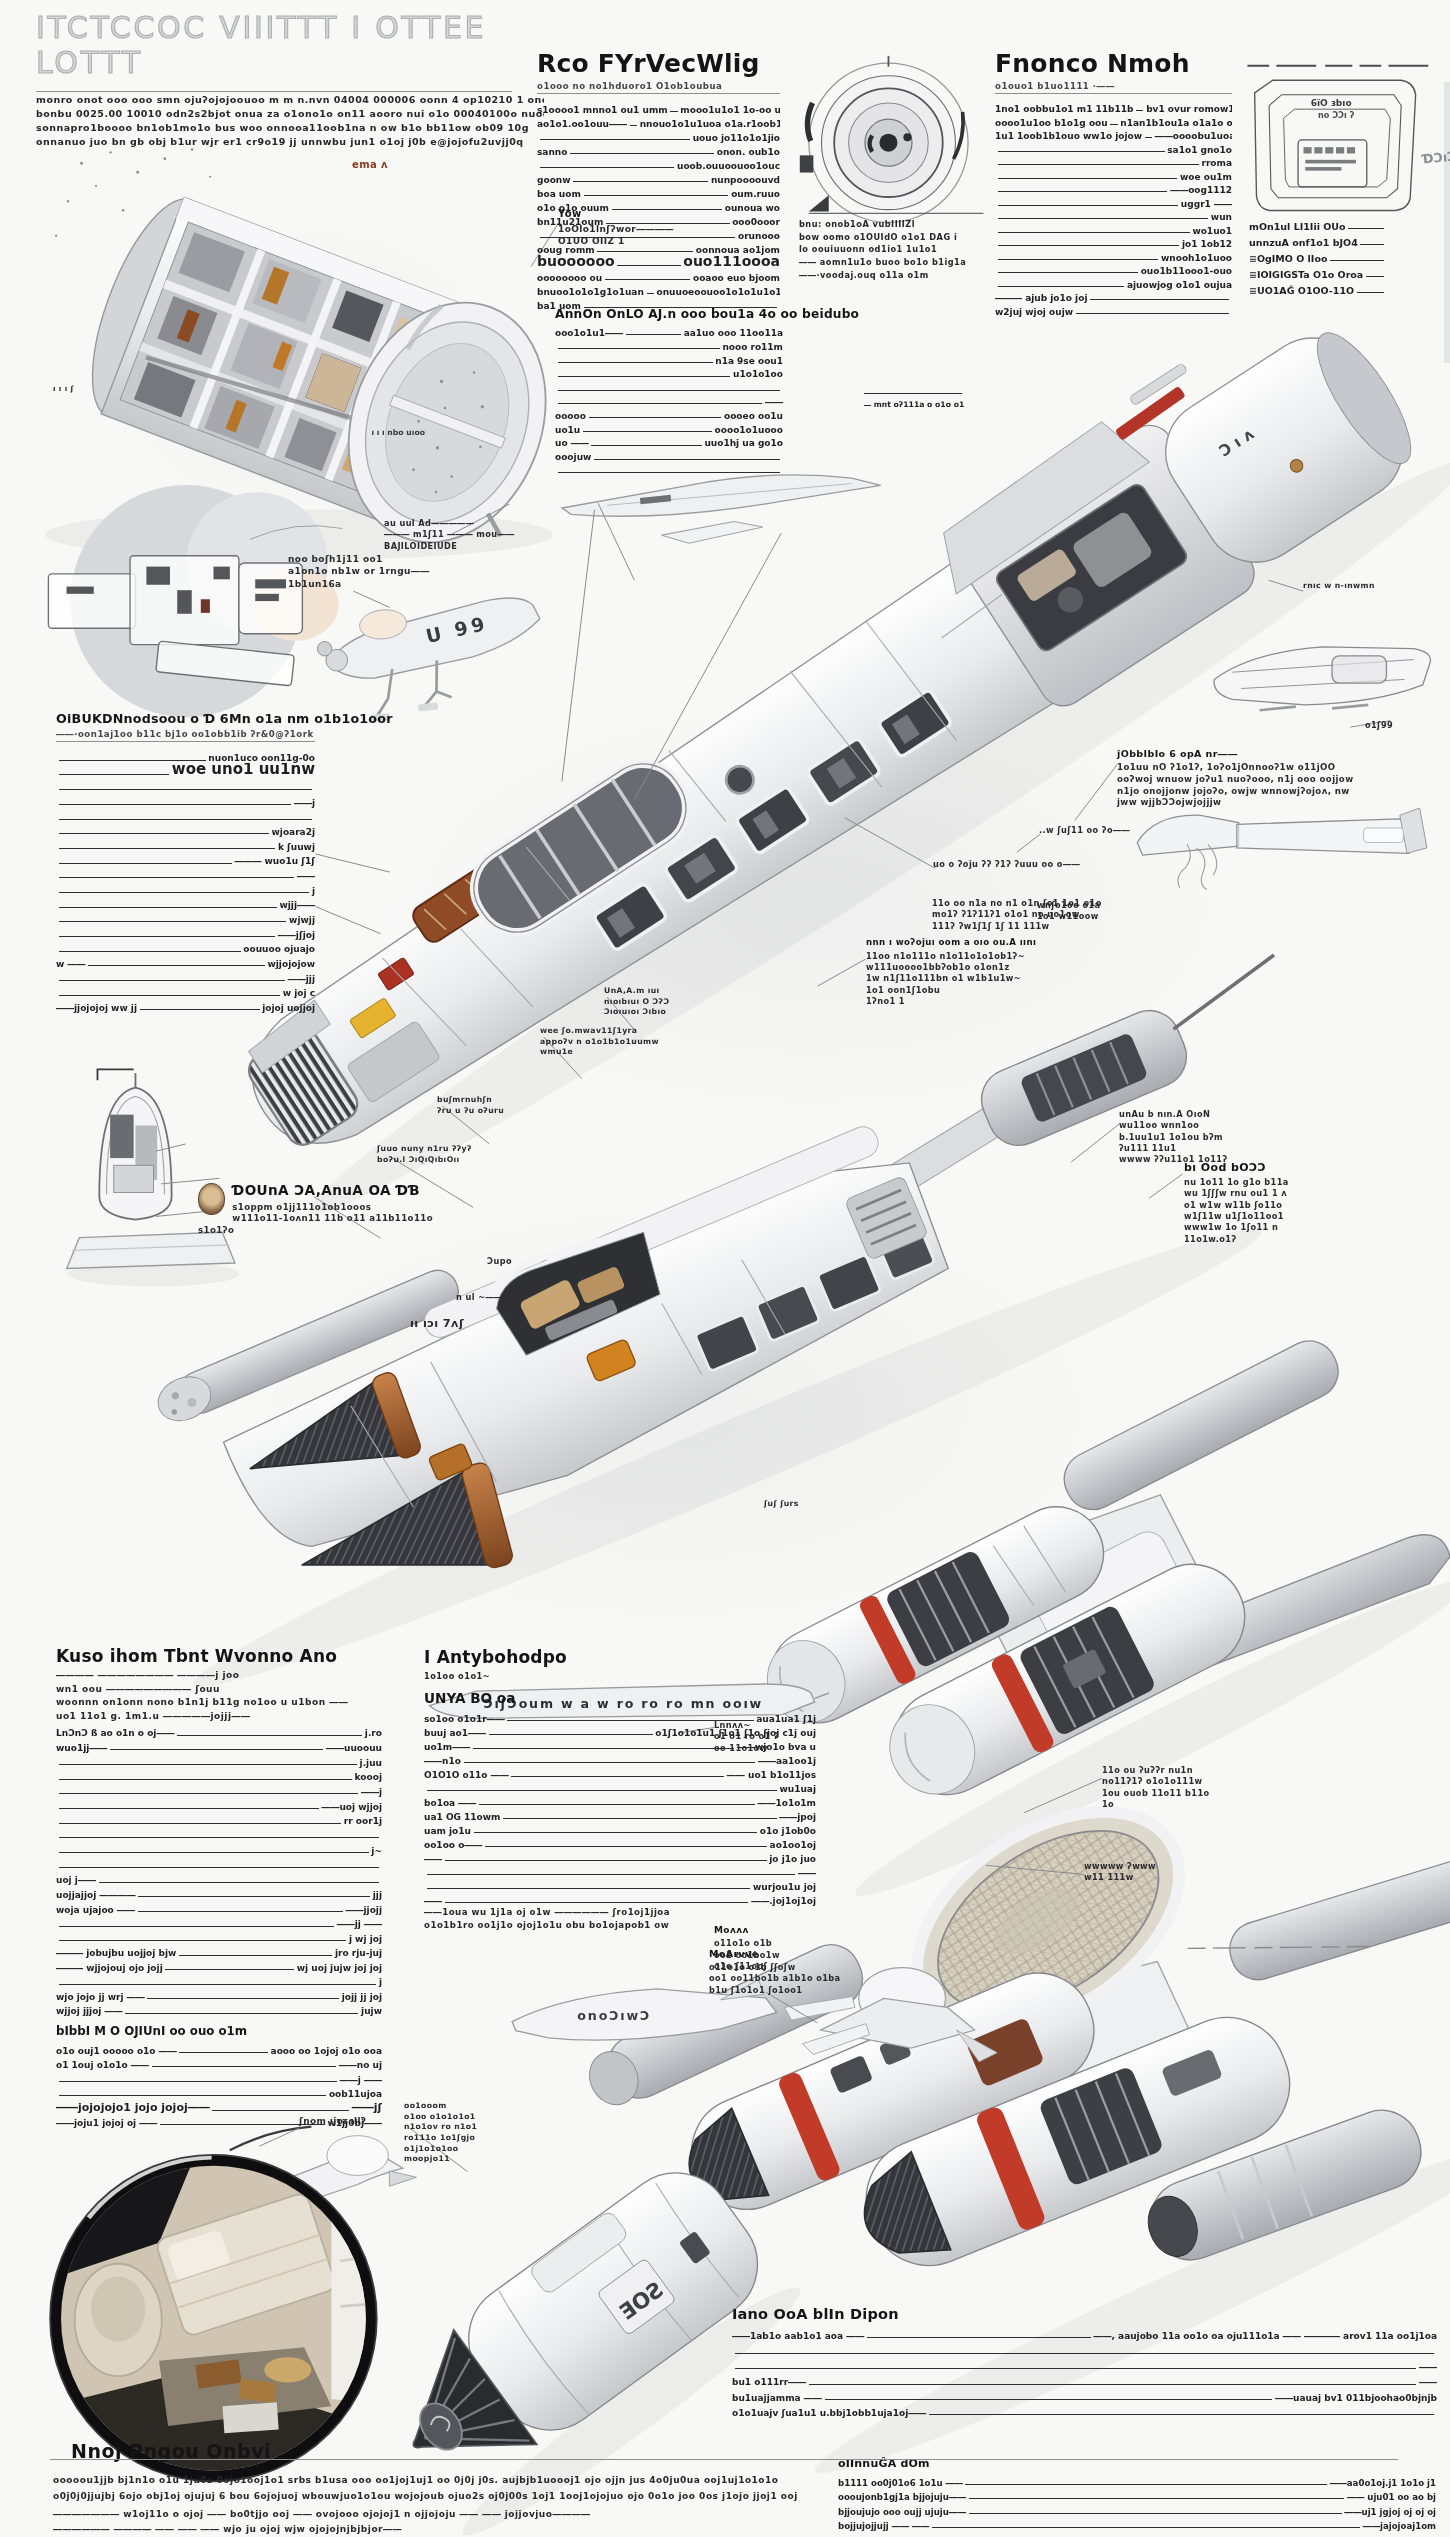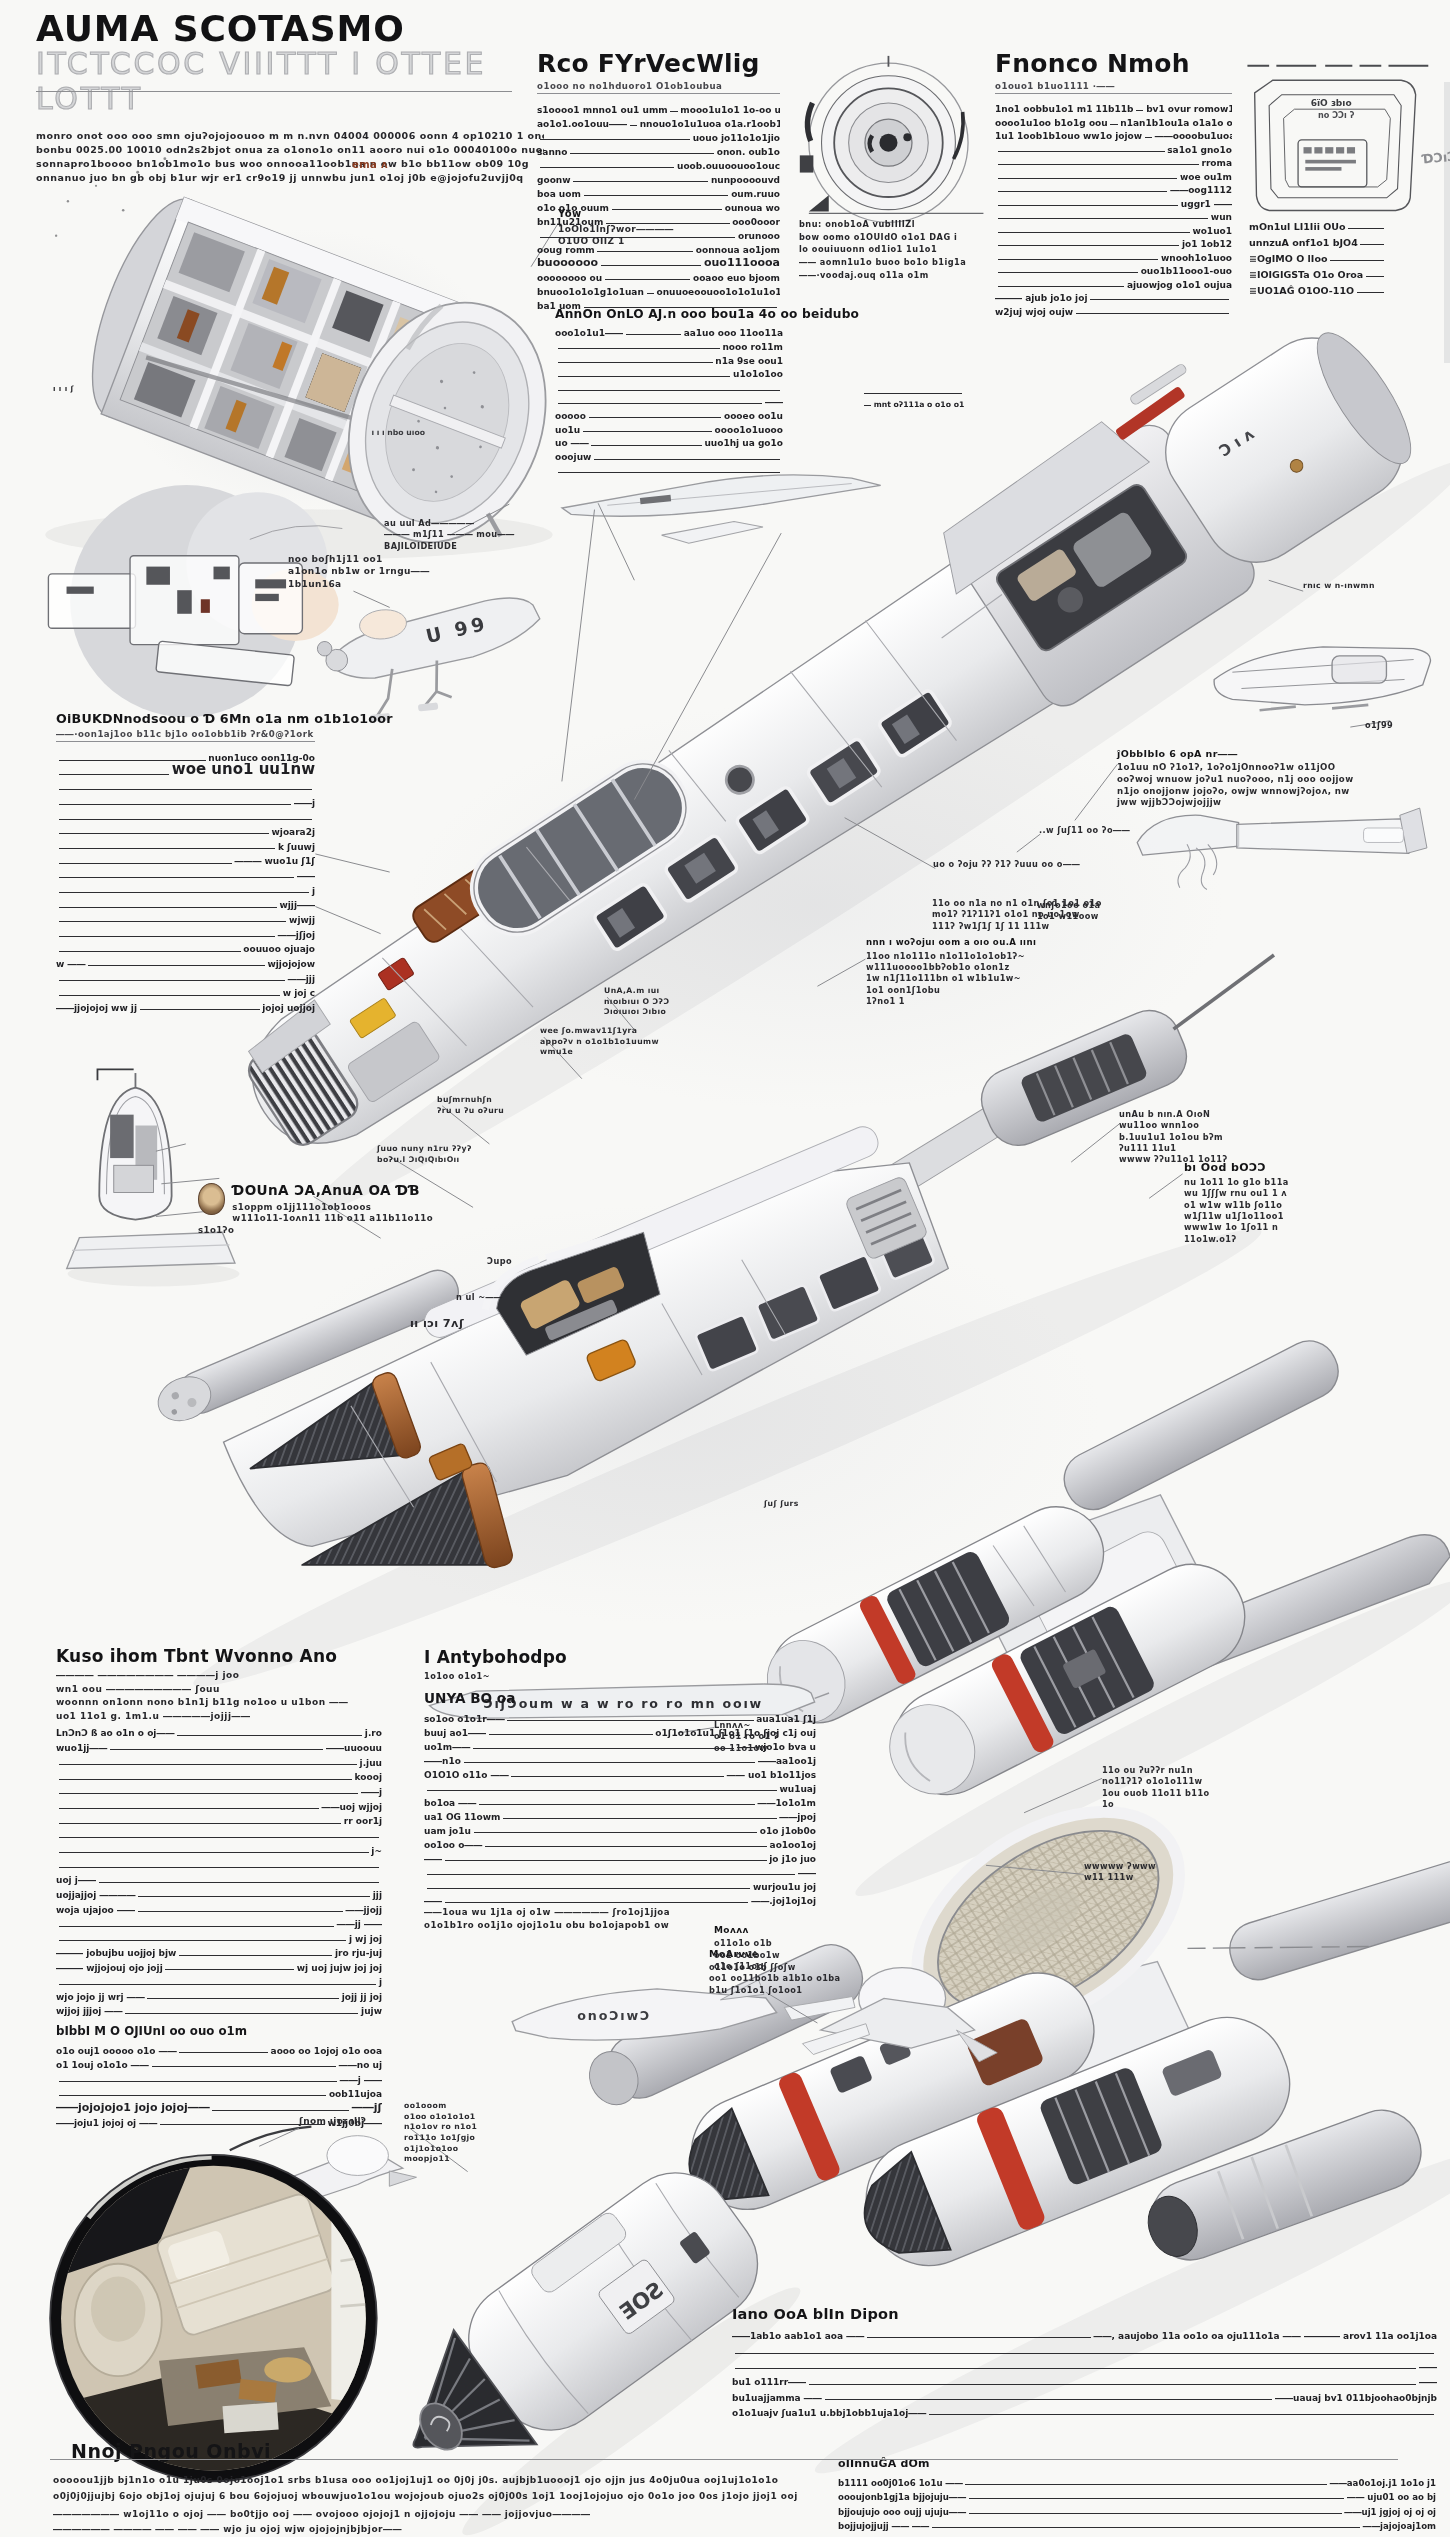--- a/index.html
+++ b/index.html
@@ -74,21 +74,20 @@
         <path d="M0,0 L10,10" stroke="#b8b09c" stroke-width=".8"></path>
       </pattern>
     </defs>
   </svg>
 
   <div class="wash" style="left:54px;top:181px;width:508px;height:381px;background:radial-gradient(closest-side,#dcdde0,transparent 75%);opacity:.5"></div>
   <div class="wash" style="left:272px;top:634px;width:1088px;height:544px;background:radial-gradient(closest-side,#e3e4e6,transparent 75%);opacity:.45"></div>
   <div class="wash" style="left:109px;top:1133px;width:1133px;height:562px;background:radial-gradient(closest-side,#e3e4e6,transparent 75%);opacity:.4"></div>
 
   <div id="hdr">
-    <div class="t1">AUMA SCOTASMO</div>
     <div class="t2">ITCTCCOC VIIITTT I OTTEE LOTTT</div>
     <div class="plines">
       <div>monro onot ooo ooo smn ojuʔojojoouoo m m n.nvn  04004 000006 oonn  4 op10210 1 ono</div>
       <div>bonbu 0025.00 10010 odn2s2bjot onua za  o1ono1o on11 aooro nui o1o 00040100o nuoooba</div>
       <div>sonnapro1boooo bn1ob1mo1o bus  woo onnooa11oob1na n ow b1o bb11ow ob09 10g</div>
       <div>onnanuo juo bn gb obj b1ur  wjr er1 cr9o19 jj  unnwbu jun1 o1oj j0b e@jojofu2uvjj0q</div>
     </div>
   </div>
   <div class="rule" style="left:36px;top:91px;width:476px;"></div>
   <div class="edge" style="left:1444px;top:82px;width:6.3px;height:281px;opacity:.6"></div>
@@ -590,21 +589,21 @@
         <div class="srow" style="height: 14px; font-size: 9px;">
           <span class="sl"></span>
           <span class="ln"></span>
           <span class="sr">orunooo</span>
         </div>
         <div class="srow" style="height: 14px; font-size: 9px;">
           <span class="sl">ooug romm</span>
           <span class="ln"></span>
           <span class="sr">oonnoua ao1jom</span>
         </div>
-        <div class="srow" style="height: 14px; font-size: 11px;">
+        <div class="srow" style="height: 14px; font-size: 14px;">
           <span class="sl">buoooooo</span>
           <span class="ln"></span>
           <span class="sr">ouo111oooa</span>
         </div>
         <div class="srow" style="height: 14px; font-size: 9px;">
           <span class="sl">oooooooo ou</span>
           <span class="ln"></span>
           <span class="sr">ooaoo euo bjoom</span>
         </div>
         <div class="srow" style="height: 14px; font-size: 9px;">

